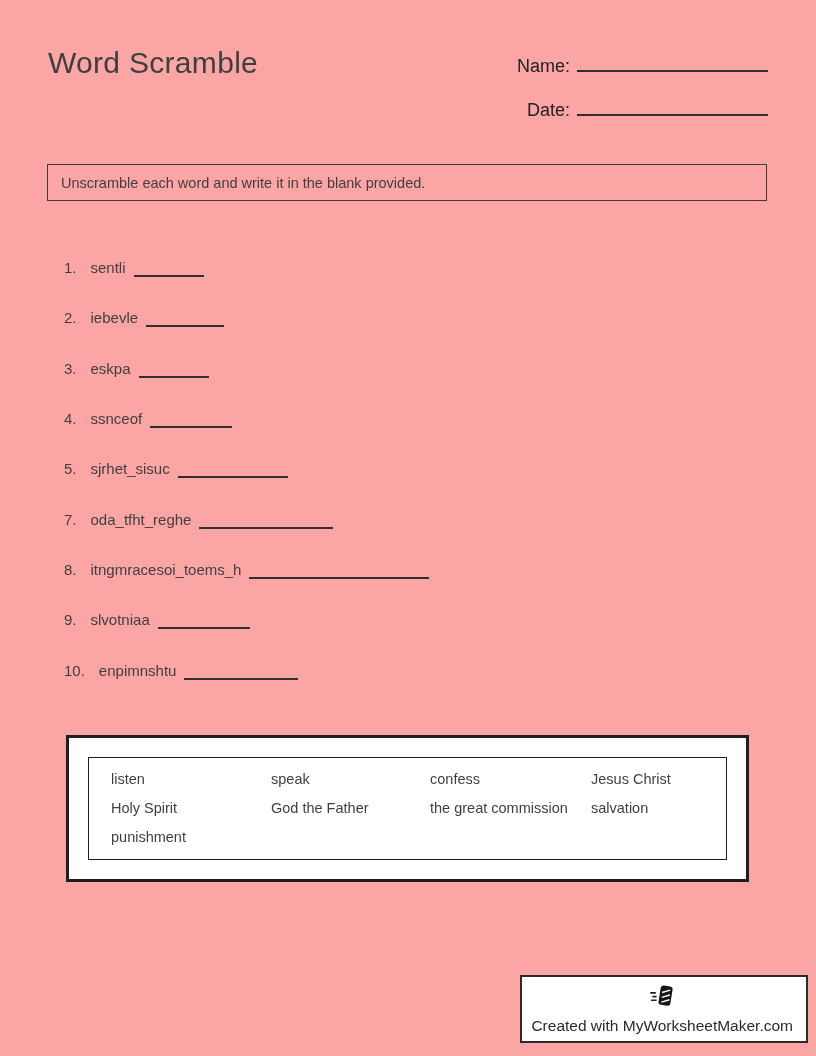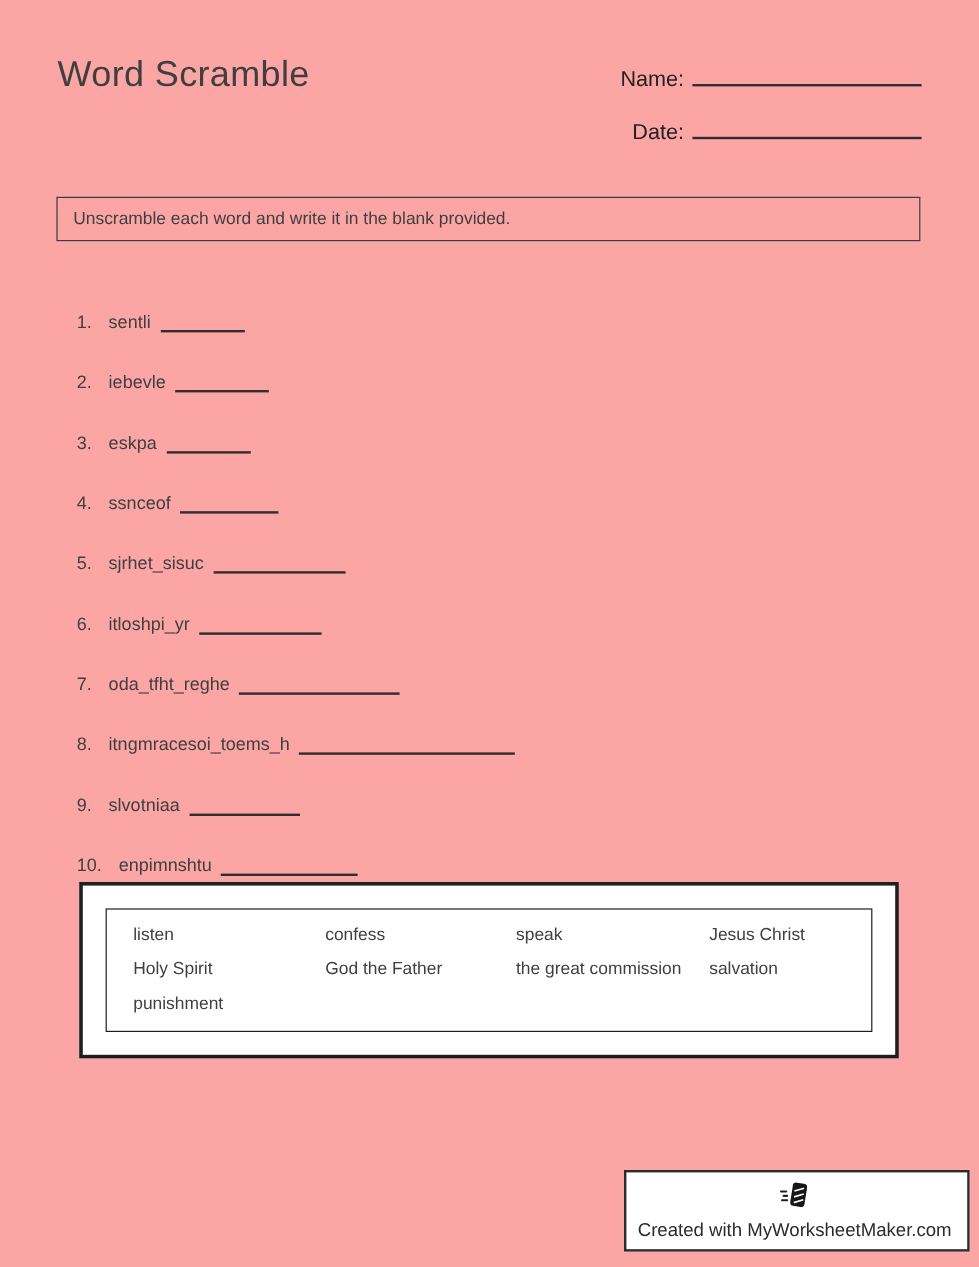--- a/index.html
+++ b/index.html
@@ -168,23 +168,20 @@
   </li>
 
   <li class="item">
     <span class="num">4.</span><span class="word">ssnceof</span><span class="blank" style="width: 82px;"></span>
   </li>
 
   <li class="item">
     <span class="num">5.</span><span class="word">sjrhet_sisuc</span><span class="blank" style="width: 110px;"></span>
   </li>
 
-  <li class="item">
-    <span class="num">6.</span><span class="word">itloshpi_yr</span><span class="blank" style="width: 102px;"></span>
-  </li>
 
   <li class="item">
     <span class="num">7.</span><span class="word">oda_tfht_reghe</span><span class="blank" style="width: 134px;"></span>
   </li>
 
   <li class="item">
     <span class="num">8.</span><span class="word">itngmracesoi_toems_h</span><span class="blank" style="width: 180px;"></span>
   </li>
 
   <li class="item">
@@ -194,23 +191,23 @@
   <li class="item">
     <span class="num">10.</span><span class="word">enpimnshtu</span><span class="blank" style="width: 114px;"></span>
   </li>
 </ol>
 
   <div class="bank">
     <div class="bank-inner" id="bank-grid">
   <span class="bank-word">listen</span>
 
 
+  <span class="bank-word">speak</span>
+
   <span class="bank-word">confess</span>
-
-  <span class="bank-word">speak</span>
 
   <span class="bank-word">Jesus Christ</span>
 
   <span class="bank-word">Holy Spirit</span>
 
   <span class="bank-word">God the Father</span>
 
   <span class="bank-word">the great commission</span>
 
   <span class="bank-word">salvation</span>

